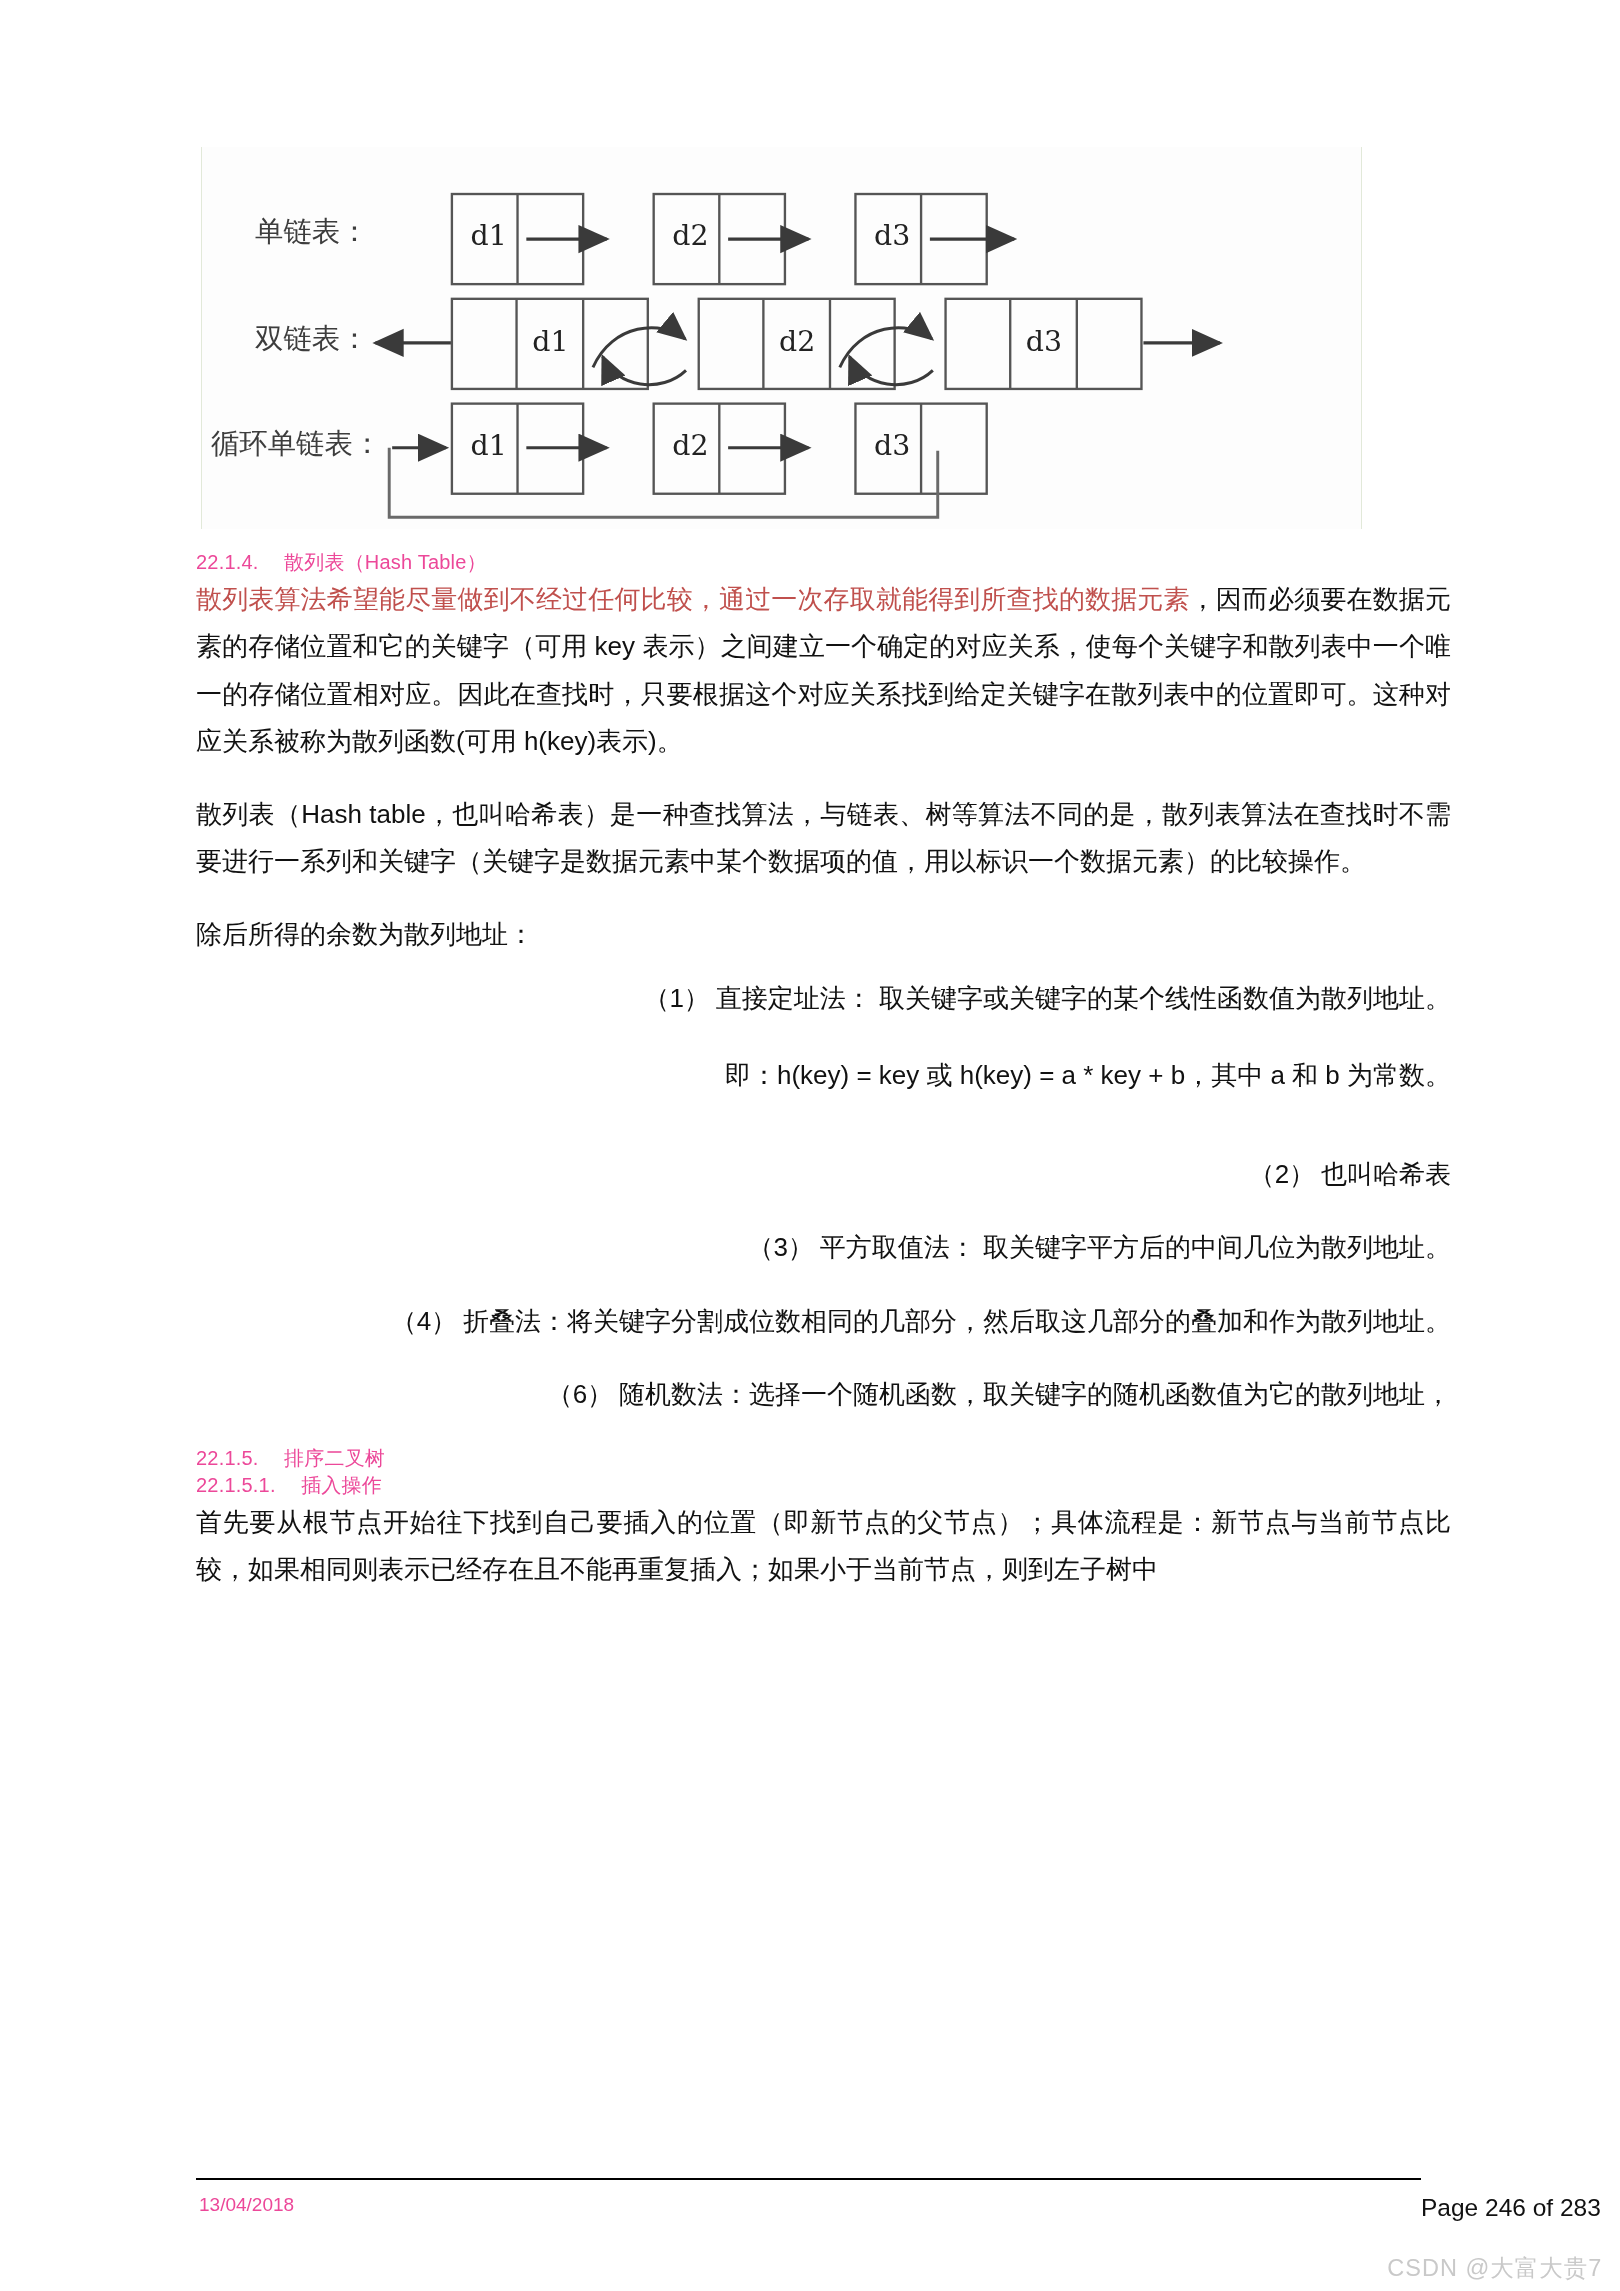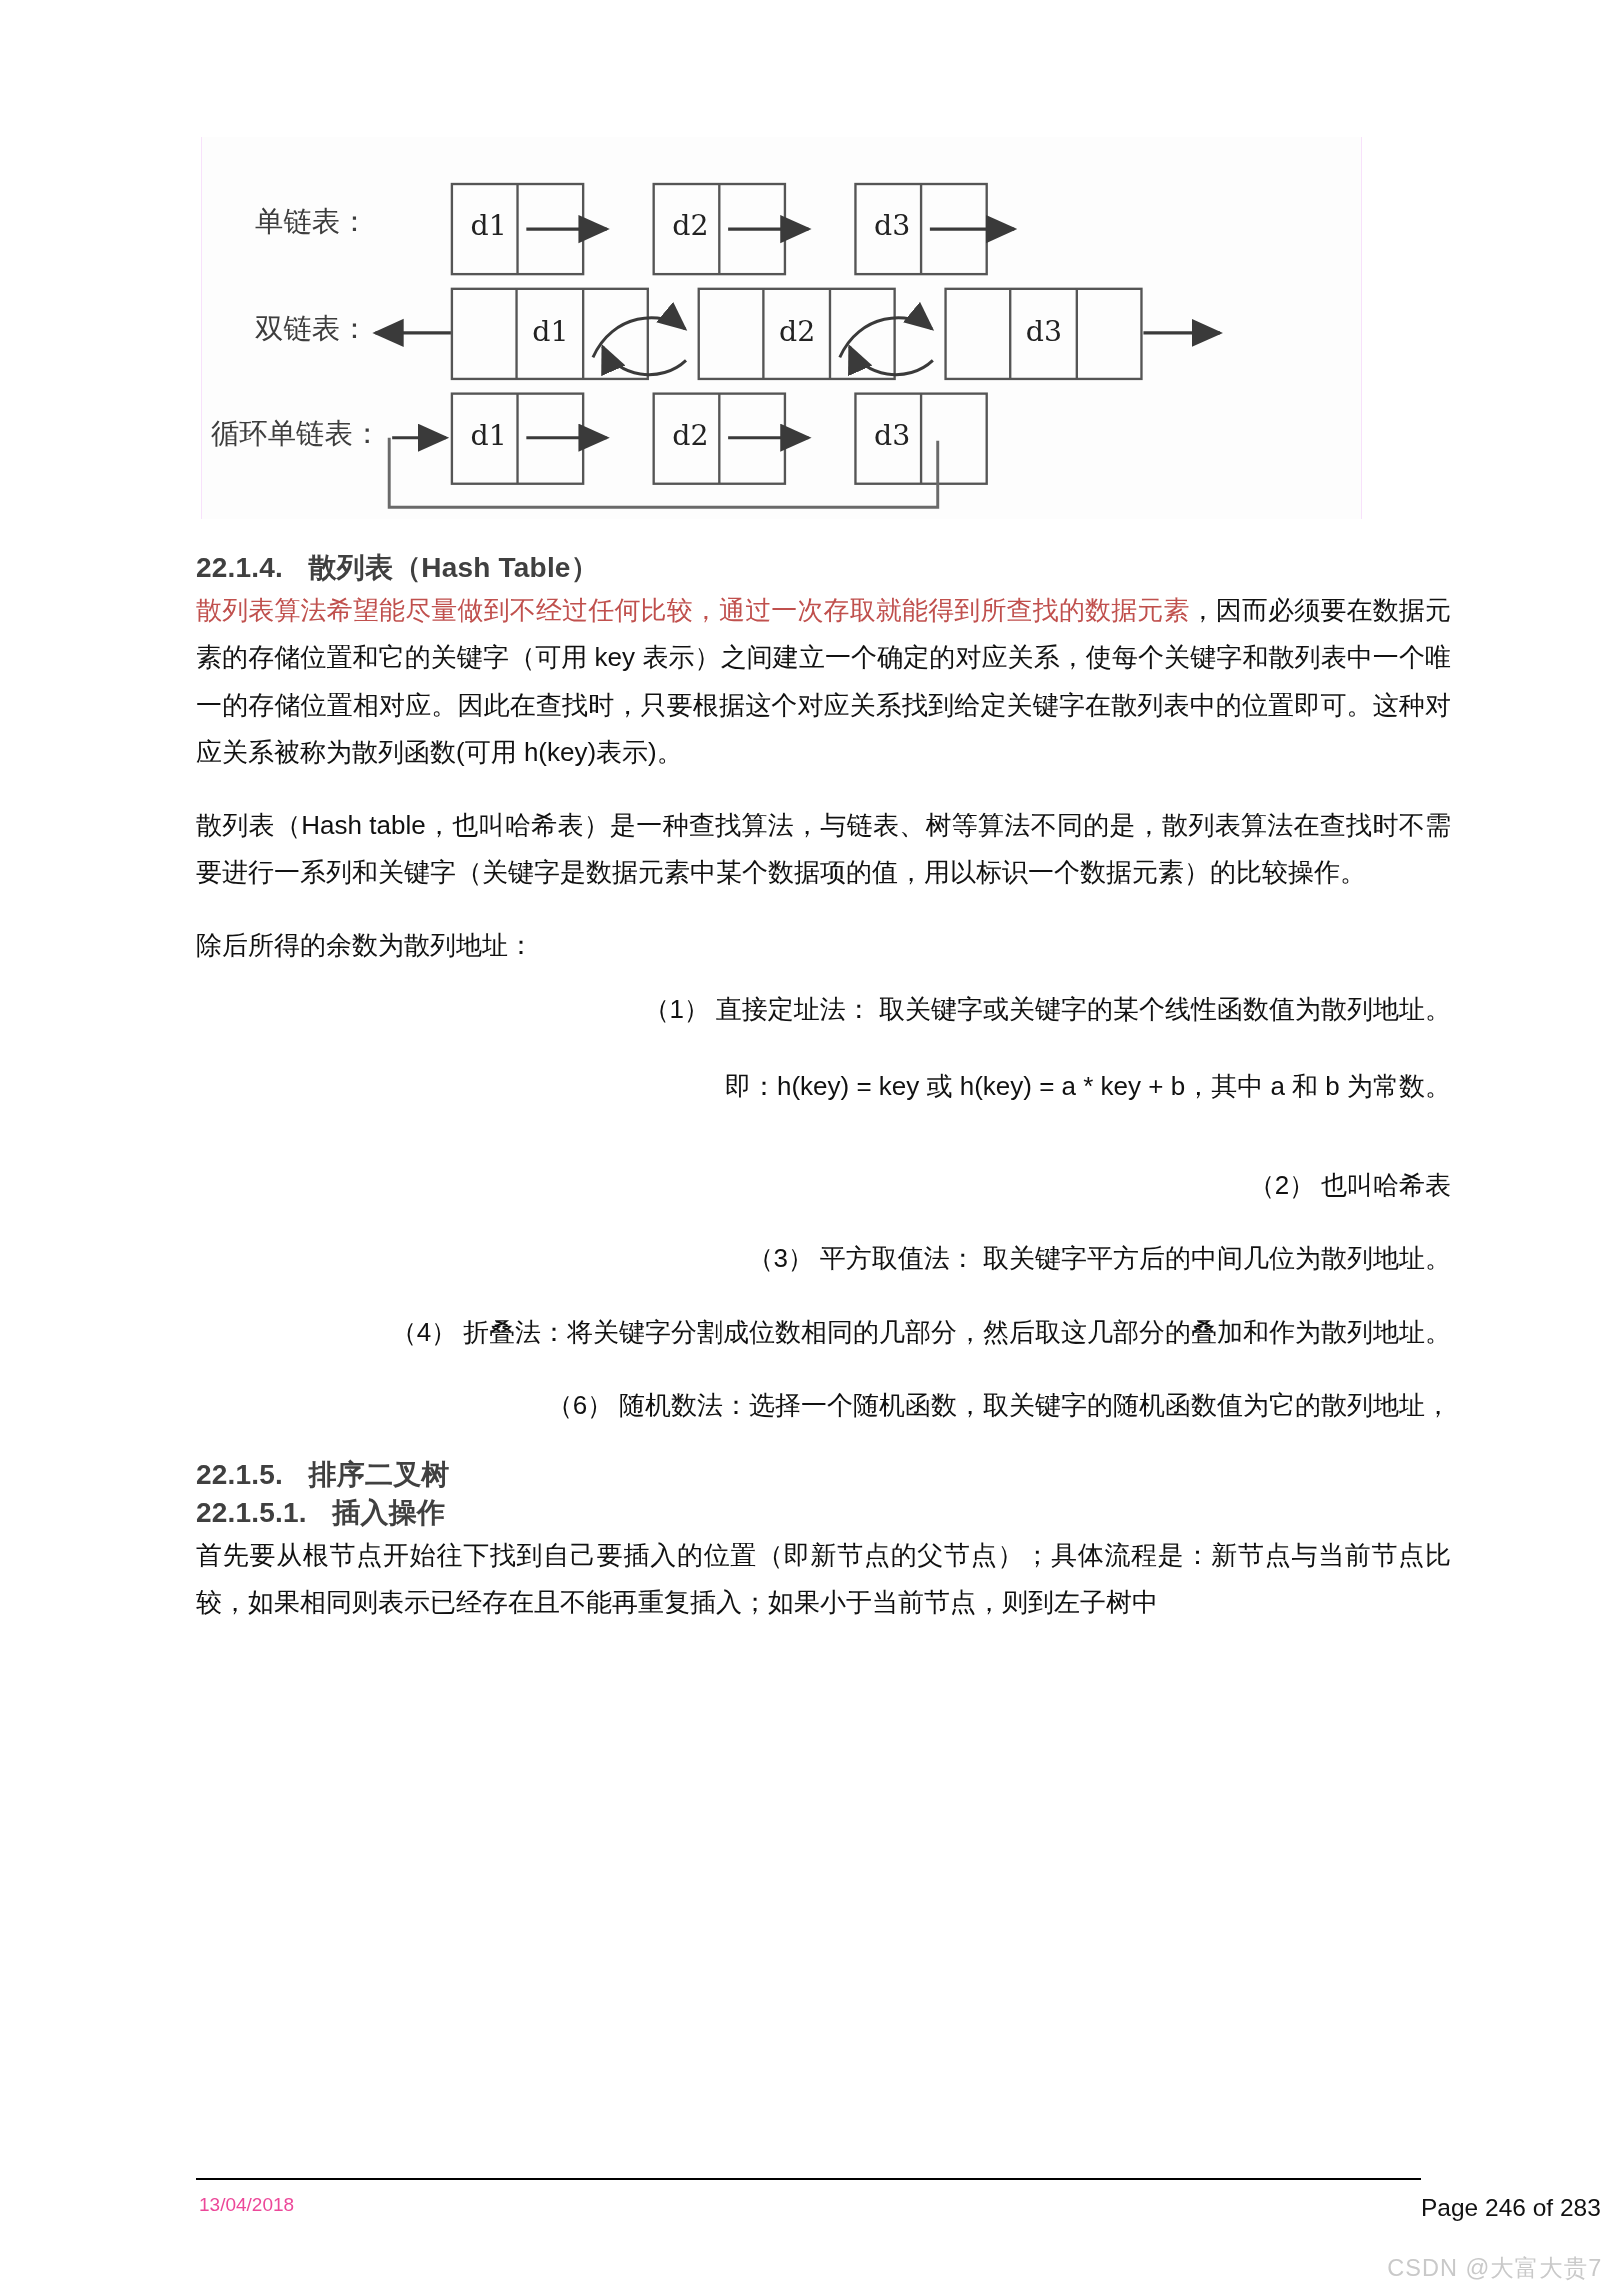--- a/index.html
+++ b/index.html
@@ -21,42 +21,42 @@
     left: 0; top: 0;
     width: 1620px;
     height: 2292px;
     background: #fff;
   }
 
   
   .figure {
     position: absolute;
     left: 201px;
-    top: 137px;
+    top: 147px;
     width: 1161px;
     height: 382px;
-    background: #d946ef;
+    background: #4d7c0f;
   }
   .figure svg { display: block; }
 
   
   .content {
     position: absolute;
     left: 196px;
     top: 549px;
     width: 1255px;
   }
 
   h2.sec {
-    font-size: 28px;
-    font-weight: bold;
+    font-size: 20px;
+    font-weight: normal;
     margin: 0;
     padding: 0;
     letter-spacing: 0.2px;
-    color: #404040;
+    color: #ec4899;
   }
   .h-22-1-4 { padding-left: 152px; margin-bottom: 41px; }
   .h-22-1-5 { padding-left: 152px; margin-top: 53px; margin-bottom: 43px; }
   .h-22-1-5-1 {
     padding-left: 230px;
     font-size: 26.5px;
     margin-top: 78px;
     margin-bottom: 25.5px;
   }
   .sec .num { margin-right: 25.5px; }

